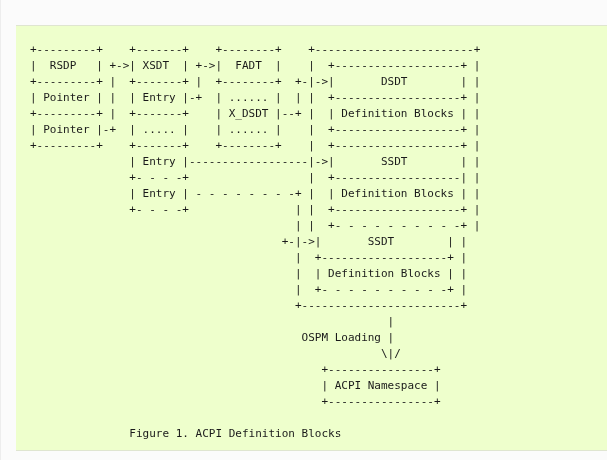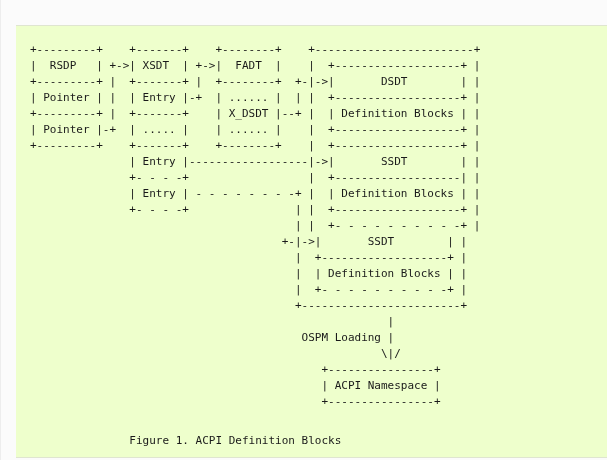--- a/index.html
+++ b/index.html
@@ -35,21 +35,21 @@
   .ascii-art,
   .figure-caption {
     font-family: "DejaVu Sans Mono", "Liberation Mono", monospace;
     font-size: 11px;
     line-height: 16px;
     color: #1a1a1a;
     white-space: pre;
     margin: 0;
   }
   .figure-caption {
-    margin-top: 23px;      
+    margin-top: 16px;      
     padding-left: 15ch;    
   }
 </style>
 </head>
 <body>
 
 <div class="screen">
   <div class="code-block">
     <div class="ascii-art">+---------+    +-------+    +--------+    +------------------------+
 |  RSDP   | +-&gt;| XSDT  | +-&gt;|  FADT  |    |  +-------------------+ |

